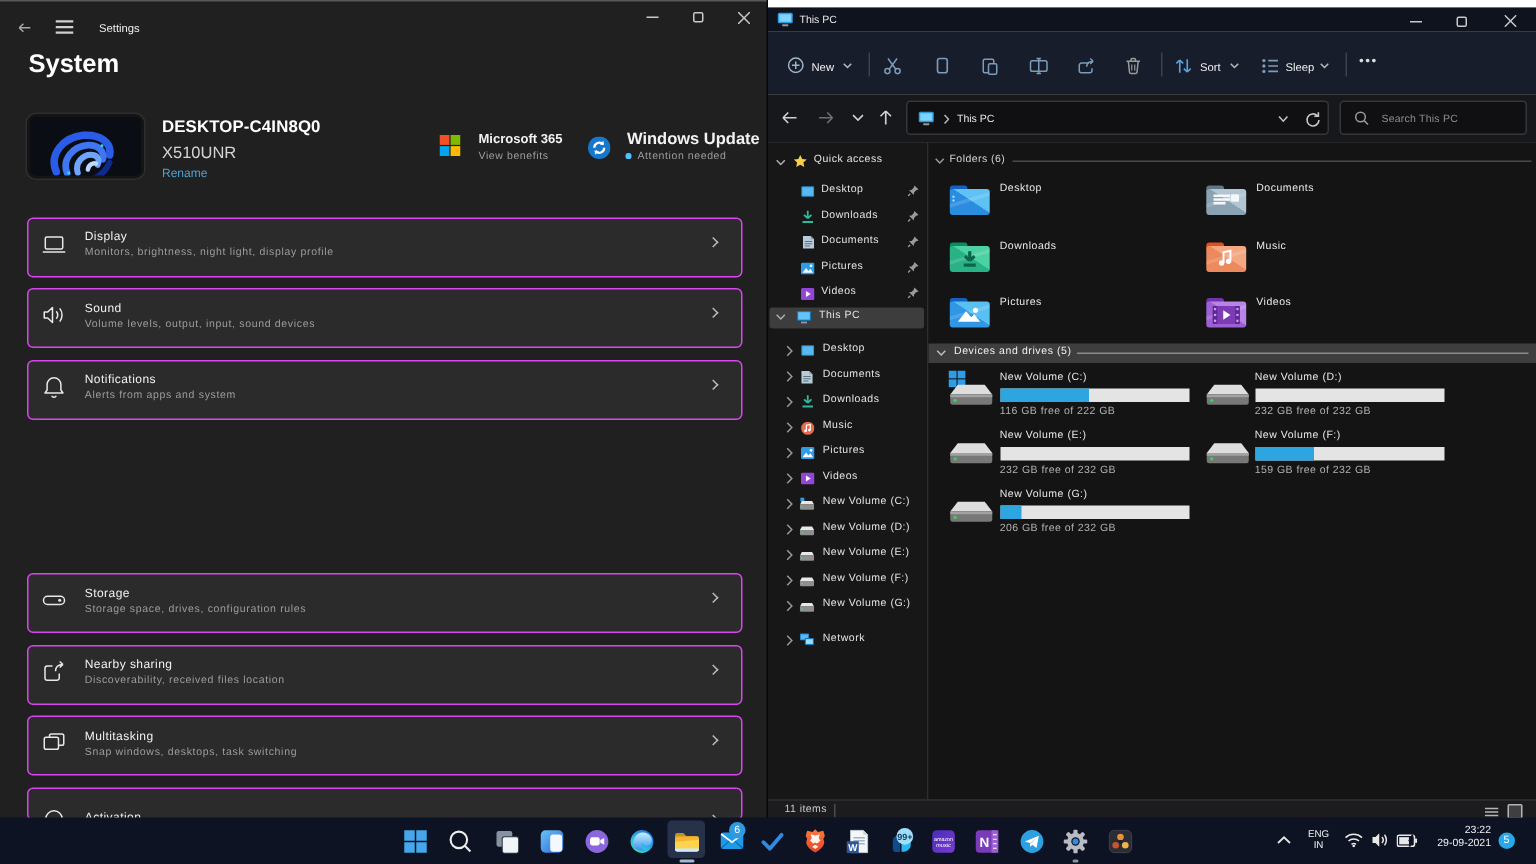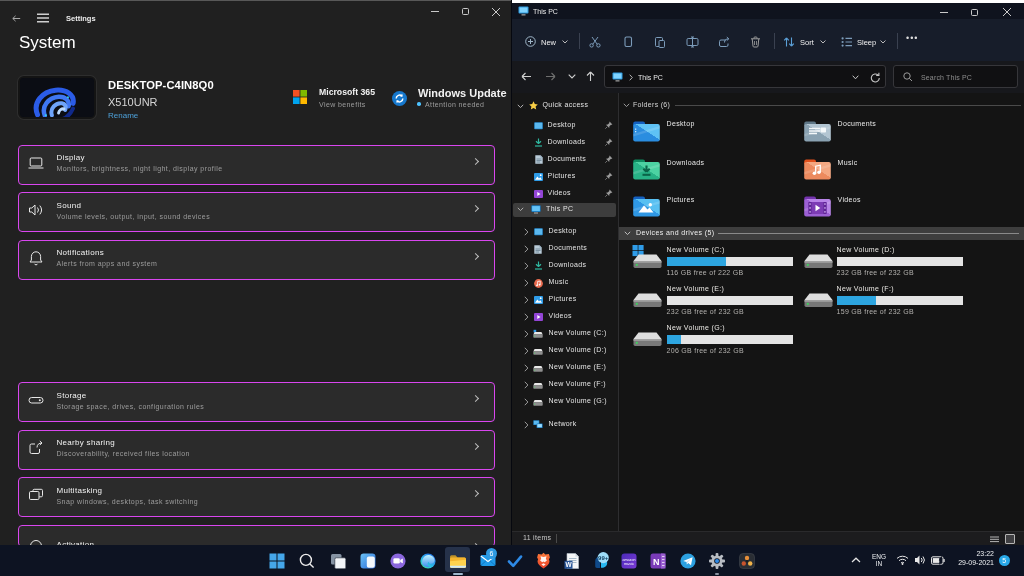--- a/index.html
+++ b/index.html
@@ -8,21 +8,21 @@
 .abs{position:absolute}
 #screen{position:absolute;left:0;top:0;width:1024px;height:576px;background:#06080f}
 
 #settings{position:absolute;left:0;top:0;width:511px;height:546px;background:#202020;border-top:1px solid #585858}
 .card{position:absolute;left:18px;width:477px;height:40px;background:#2b2b2b;border-radius:4px;border:1px solid #d946ef}
 .card .ct{position:absolute;left:37.5px;top:7.5px;font-size:8px;color:#f2f2f2;letter-spacing:0.3px}
 .card .cs{position:absolute;left:37.5px;top:19.5px;font-size:7px;color:#9d9d9d;letter-spacing:0.45px}
 .card .carr{position:absolute;right:16px;top:13px;width:5px;height:5px;border-top:1.4px solid #bdbdbd;border-right:1.4px solid #bdbdbd;transform:rotate(45deg)}
 .cicon{position:absolute;left:8px;top:8px;width:18px;height:18px}
 
-#explorer{position:absolute;left:512px;top:0;width:512px;height:543px;background:#a3a3a3;border-top:3px solid #ffffff}
+#explorer{position:absolute;left:512px;top:0;width:512px;height:543px;background:#a3a3a3;border-top:5px solid #ffffff}
 #ex-title{position:absolute;left:0;top:0;width:512px;height:16px;background:#0f131e}
 #ex-toolbar{position:absolute;left:0;top:16px;width:512px;height:42px;background:#171d2a}
 #ex-addr{position:absolute;left:0;top:58px;width:512px;height:32px;background:#17181c}
 #ex-body{position:absolute;left:0;top:90px;width:512px;height:438px;background:#161616}
 #ex-side{position:absolute;left:0;top:0;width:106px;height:438px;background:#171717}
 #ex-div{position:absolute;left:106px;top:0;width:1px;height:438px;background:#2e2e30}
 #ex-main{position:absolute;left:107px;top:0;width:405px;height:438px;background:#141414}
 #ex-status{position:absolute;left:0;top:528px;width:512px;height:15px;background:#1c1c1e;border-top:1px solid #2a2a2c}
 .srow{position:absolute;height:14px;font-size:7px;color:#e4e4e4;white-space:nowrap;letter-spacing:0.35px}
 .tile-label{position:absolute;font-size:7px;color:#eaeaea;white-space:nowrap;letter-spacing:0.35px}
@@ -40,28 +40,28 @@
 <div id="screen">
 
 <div id="settings">
 
   <svg class="abs" style="left:12px;top:14px" width="9" height="7" viewBox="0 0 9 7">
         <path d="M0.8 3.5 H8.2 M0.8 3.5 L3.6 0.8 M0.8 3.5 L3.6 6.2" stroke="#a8a8a8" stroke-width="1" fill="none"></path>
       </svg>
   <svg class="abs" style="left:37px;top:12px" width="12" height="10" viewBox="0 0 12 10">
         <path d="M0 1.2 H12 M0 5 H12 M0 8.8 H12" stroke="#cfcfcf" stroke-width="1.5"></path>
       </svg>
-  <div class="abs" style="left:66px;top:13px;font-size:7.5px;color:#eee;font-weight:bold">Settings</div>
+  <div class="abs" style="left:66px;top:13px;font-size:7.5px;color:#eee;font-weight:normal">Settings</div>
 
   <div class="abs" style="left:431px;top:10px;width:8px;height:1px;background:#c9c9c9"></div>
   <div class="abs" style="left:462px;top:7px;width:7px;height:7px;border:1px solid #c9c9c9;border-radius:1.5px"></div>
   <svg class="abs" style="left:492px;top:7px" width="8" height="8" viewBox="0 0 8 8">
         <path d="M0 0 L8 8 M8 0 L0 8" stroke="#c9c9c9" stroke-width="1"></path>
       </svg>
-  <div class="abs" style="left:19px;top:31.5px;font-size:17px;font-weight:normal;color:#fff">System</div>
+  <div class="abs" style="left:19px;top:31.5px;font-size:17px;font-weight:bold;color:#fff">System</div>
 
   <div class="abs" style="left:18px;top:75px;width:78px;height:43px;border-radius:6px;background:#0a0e18;border:2px solid #141414;box-shadow:0 0 0 1px #2e2e2e;overflow:hidden">
     <svg width="78" height="43" viewBox="0 0 78 43">
       <defs>
         <radialGradient id="blm" cx="45%" cy="50%" r="60%">
           <stop offset="0%" stop-color="#3d6df0"></stop>
               <stop offset="55%" stop-color="#1d3fae"></stop>
               <stop offset="100%" stop-color="#0a0d18"></stop>
         </radialGradient>
       </defs>

